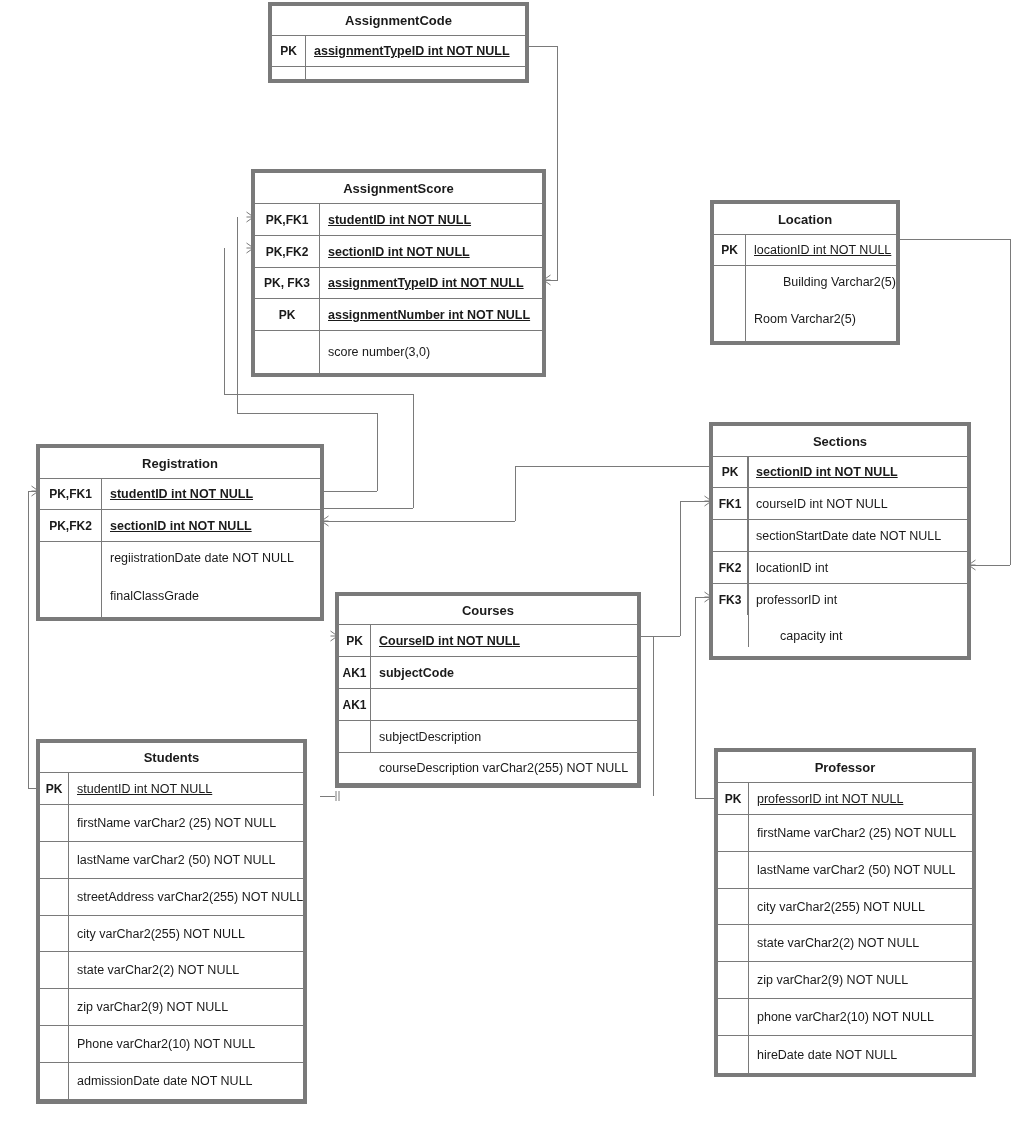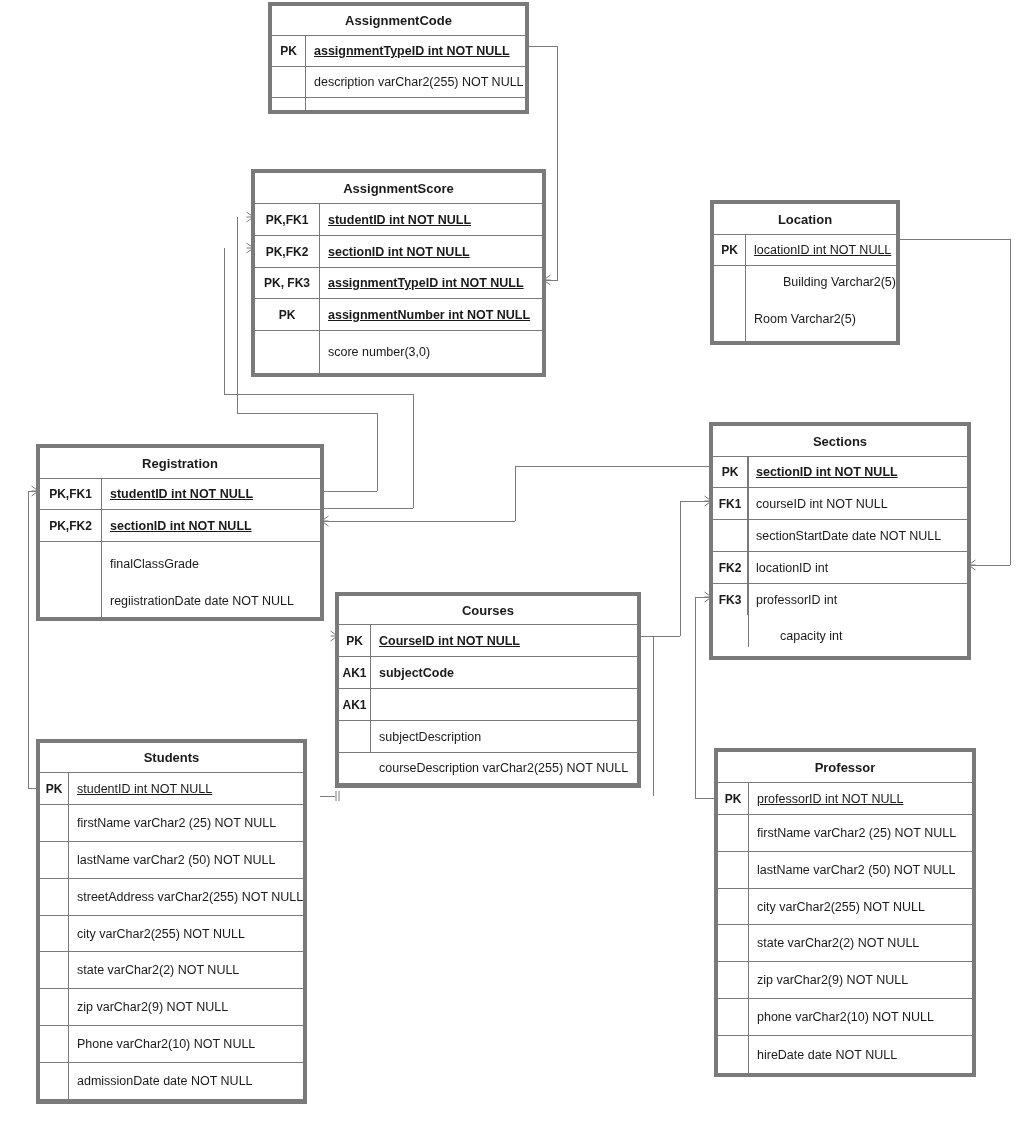--- a/index.html
+++ b/index.html
@@ -251,24 +251,20 @@
         <line x1="1" y1="-5" x2="1" y2="5" stroke="#7a7a7a" stroke-width="1" fill="none"></line>
       </svg>
     </div>
     <div class="entity" style="left: 268px; top: 2px; width: 261px; border-color: rgb(122, 122, 122);">
       <div class="ent-title" style="height: 30px; line-height: 30px; border-bottom-color: rgb(122, 122, 122);">AssignmentCode</div>
       <div class="rows">
         <div class="row" style="height: 31px; border-bottom-color: rgb(122, 122, 122);">
           <div class="keycell" style="flex-basis: 34px; width: 34px; border-right-color: rgb(122, 122, 122);">PK</div>
           <div class="attr pk">assignmentTypeID int NOT NULL</div>
         </div>
-        <div class="row" style="height: 31px; border-bottom-color: rgb(122, 122, 122);">
-          <div class="keycell blank" style="flex-basis: 34px; width: 34px; border-right-color: rgb(122, 122, 122);"></div>
-          <div class="attr">description varChar2(255) NOT NULL</div>
-        </div>
         <div class="row last" style="height: 12px; border-bottom-color: rgb(122, 122, 122);">
           <div class="keycell blank" style="flex-basis: 34px; width: 34px; border-right-color: rgb(122, 122, 122);"></div>
           <div class="attr"></div>
         </div>
       </div>
     </div>
     <div class="entity" style="left: 251px; top: 169px; width: 295px; border-color: rgb(122, 122, 122);">
       <div class="ent-title" style="height: 31px; line-height: 31px; border-bottom-color: rgb(122, 122, 122);">AssignmentScore</div>
       <div class="rows">
         <div class="row" style="height: 32px; border-bottom-color: rgb(122, 122, 122);">
@@ -344,28 +340,28 @@
       <div class="ent-title" style="height: 31px; line-height: 31px; border-bottom-color: rgb(122, 122, 122);">Registration</div>
       <div class="rows">
         <div class="row" style="height: 31px; border-bottom-color: rgb(122, 122, 122);">
           <div class="keycell" style="flex-basis: 62px; width: 62px; border-right-color: rgb(122, 122, 122);">PK,FK1</div>
           <div class="attr pk">studentID int NOT NULL</div>
         </div>
         <div class="row" style="height: 32px; border-bottom-color: rgb(122, 122, 122);">
           <div class="keycell" style="flex-basis: 62px; width: 62px; border-right-color: rgb(122, 122, 122);">PK,FK2</div>
           <div class="attr pk">sectionID int NOT NULL</div>
         </div>
+        <div class="row nodiv" style="height: 32px; border-bottom-color: rgb(122, 122, 122);">
+          <div class="keycell blank" style="flex-basis: 62px; width: 62px; border-right-color: rgb(122, 122, 122);"></div>
+          <div class="attr">regiistrationDate date NOT NULL</div>
+        </div>
         <div class="row last" style="height: 43px; border-bottom-color: rgb(122, 122, 122);">
           <div class="keycell blank" style="flex-basis: 62px; width: 62px; border-right-color: rgb(122, 122, 122);"></div>
           <div class="attr">finalClassGrade</div>
         </div>
-        <div class="row nodiv" style="height: 32px; border-bottom-color: rgb(122, 122, 122);">
-          <div class="keycell blank" style="flex-basis: 62px; width: 62px; border-right-color: rgb(122, 122, 122);"></div>
-          <div class="attr">regiistrationDate date NOT NULL</div>
-        </div>
       </div>
     </div>
     <div class="entity" style="left: 335px; top: 592px; width: 306px; border-color: rgb(122, 122, 122);">
       <div class="ent-title" style="height: 29px; line-height: 29px; border-bottom-color: rgb(122, 122, 122);">Courses</div>
       <div class="rows">
         <div class="row" style="height: 32px; border-bottom-color: rgb(122, 122, 122);">
           <div class="keycell" style="flex-basis: 32px; width: 32px; border-right-color: rgb(122, 122, 122);">PK</div>
           <div class="attr pk">CourseID int NOT NULL</div>
         </div>
         <div class="row" style="height: 32px; border-bottom-color: rgb(122, 122, 122);">

